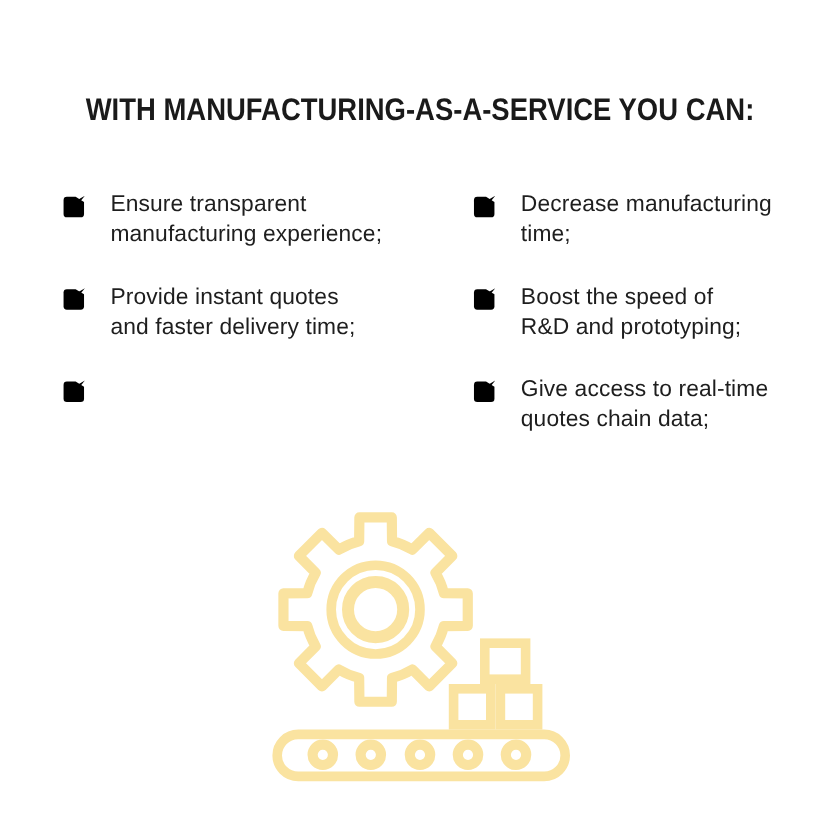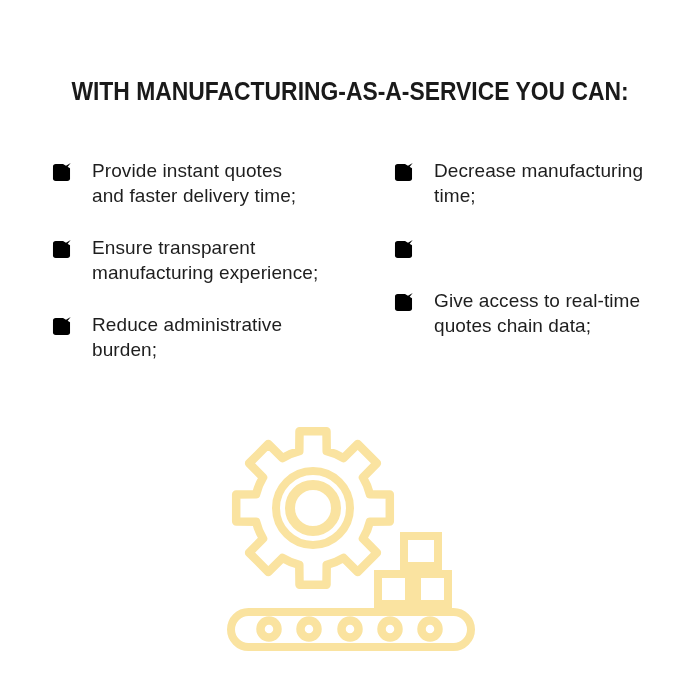--- a/index.html
+++ b/index.html
@@ -89,51 +89,51 @@
 
 <div class="page">
 
   <h1 class="title">WITH MANUFACTURING-AS-A-SERVICE YOU CAN:</h1>
 
   <div class="col col-left">
     <div class="item">
       <svg class="check" viewBox="0 0 24 24">
           <use href="#cb" xlink:href="#cb"></use>
         </svg>
+      <p class="item-text">Ensure transparent
+manufacturing experience;</p>
+    </div>
+    <div class="item">
+      <svg class="check" viewBox="0 0 24 24">
+          <use href="#cb" xlink:href="#cb"></use>
+        </svg>
       <p class="item-text">Provide instant quotes
 and faster delivery time;</p>
     </div>
     <div class="item">
       <svg class="check" viewBox="0 0 24 24">
           <use href="#cb" xlink:href="#cb"></use>
         </svg>
-      <p class="item-text">Ensure transparent
-manufacturing experience;</p>
-    </div>
-    <div class="item">
-      <svg class="check" viewBox="0 0 24 24">
-          <use href="#cb" xlink:href="#cb"></use>
-        </svg>
-      <p class="item-text">Reduce administrative
-burden;</p>
     </div>
   </div>
 
   <div class="col col-right">
     <div class="item">
       <svg class="check" viewBox="0 0 24 24">
           <use href="#cb" xlink:href="#cb"></use>
         </svg>
       <p class="item-text">Decrease manufacturing
 time;</p>
     </div>
     <div class="item">
       <svg class="check" viewBox="0 0 24 24">
           <use href="#cb" xlink:href="#cb"></use>
         </svg>
+      <p class="item-text">Boost the speed of
+R&amp;D and prototyping;</p>
     </div>
     <div class="item">
       <svg class="check" viewBox="0 0 24 24">
           <use href="#cb" xlink:href="#cb"></use>
         </svg>
       <p class="item-text">Give access to real-time
 quotes chain data;</p>
     </div>
   </div>
 

